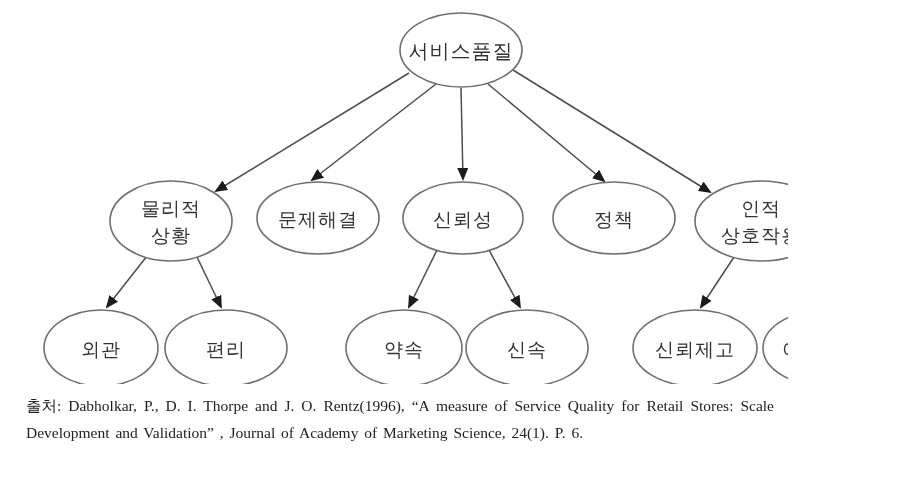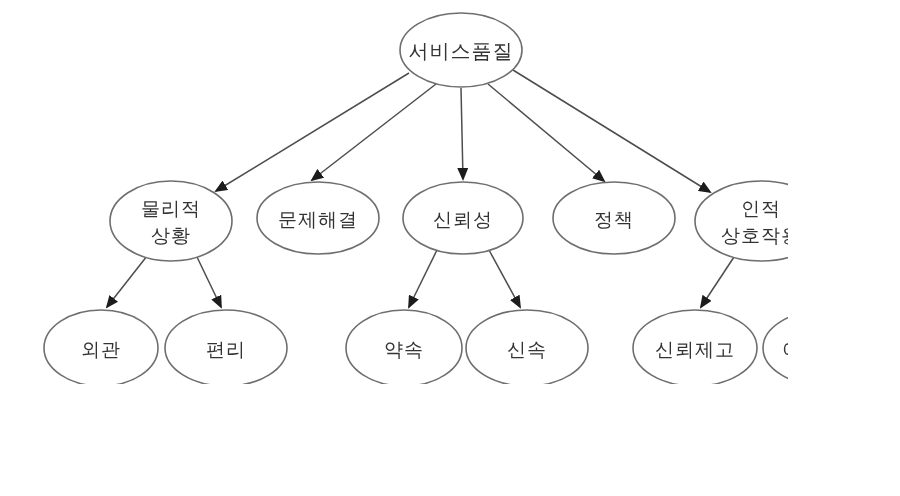--- a/index.html
+++ b/index.html
@@ -151,14 +151,18 @@
       <text class="node-label lvl3-label" x="695" y="356">신뢰제고</text>
     </g>
 
     <g>
       <ellipse class="node-ellipse" cx="826" cy="348" rx="63" ry="38"></ellipse>
       <text class="node-label lvl3-label" x="826" y="356">예의/도움</text>
     </g>
   </svg>
 
 
+  <div class="source-block">
+    <div class="source-line-1">출처: Dabholkar, P., D. I. Thorpe and J. O. Rentz(1996),  “A measure of Service Quality for Retail Stores: Scale</div>
+    <div class="source-line-2">Development and Validation” , Journal of Academy of Marketing Science, 24(1). P. 6.</div>
+  </div>
 
 </div>
 
 </body></html>

